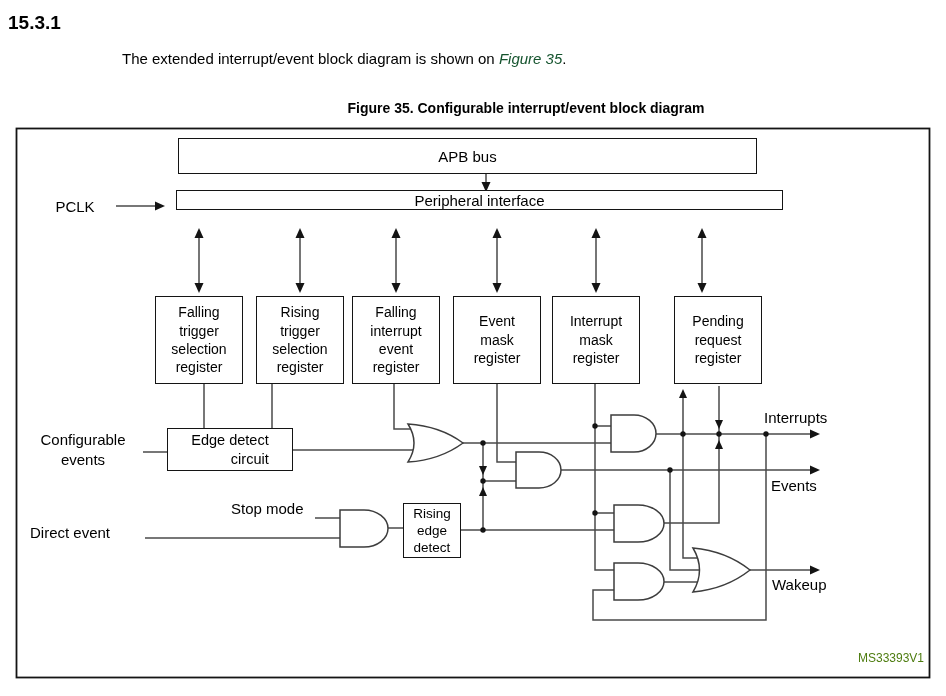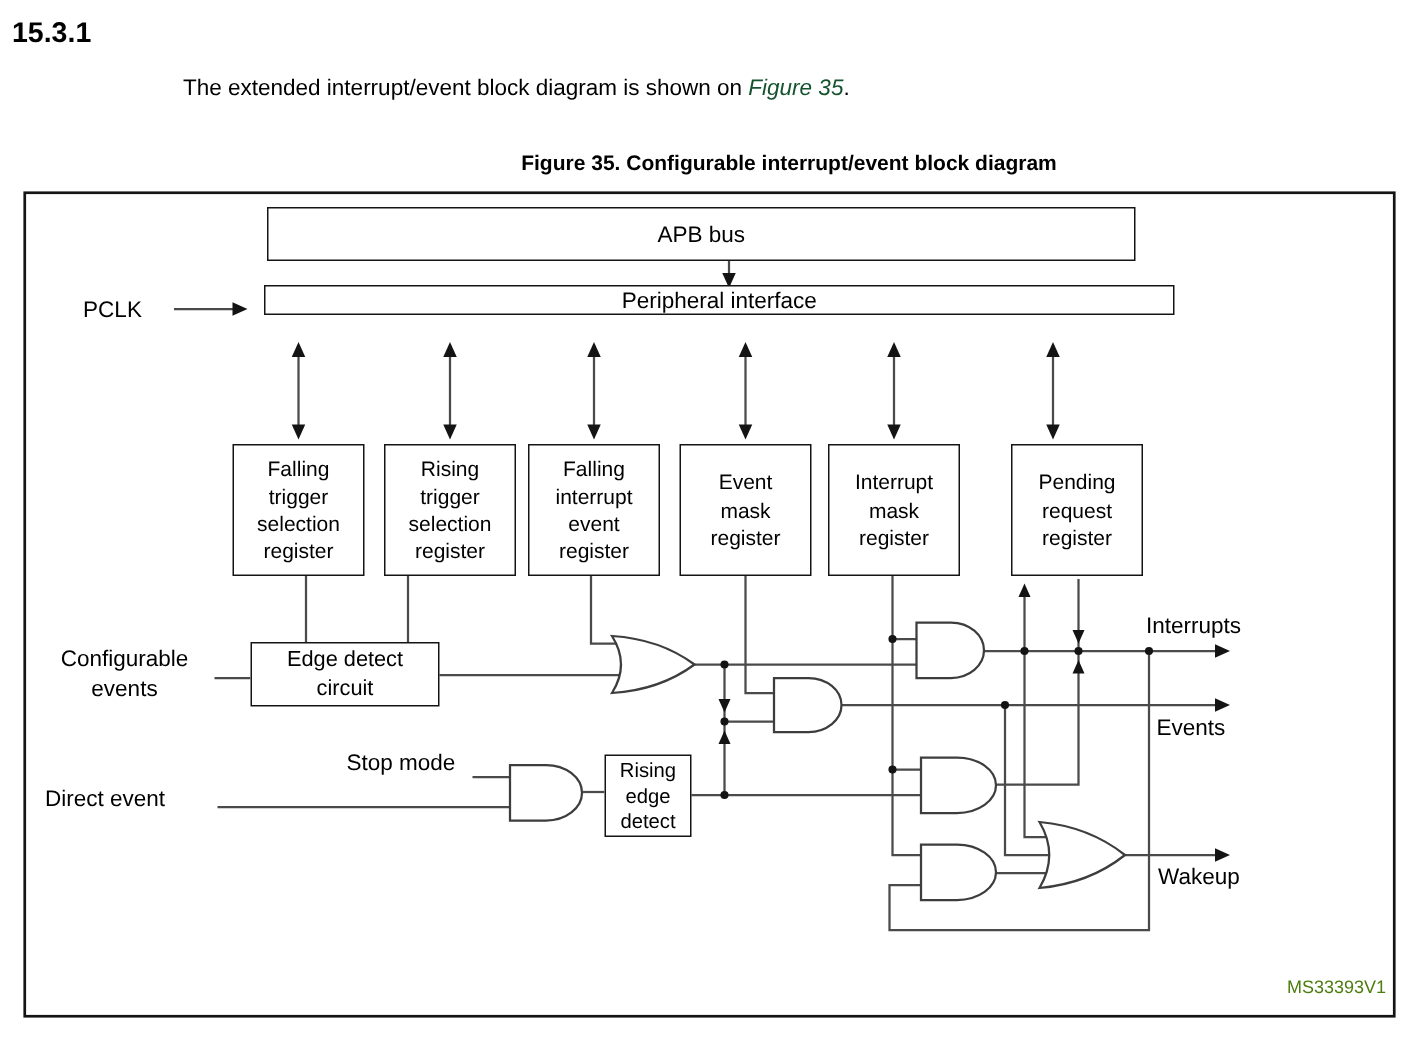--- a/index.html
+++ b/index.html
@@ -129,21 +129,21 @@
   <div class="box reg" style="left:453px;">Event
 mask
 register</div>
   <div class="box reg" style="left:552px;">Interrupt
 mask
 register</div>
   <div class="box reg" style="left:658px;margin-left:16px;">Pending
 request
 register</div>
 
-  <div class="box" style="left:167px;top:428px;width:126px;height:43px;font-size:14.5px;line-height:1.3;">Edge detect
+  <div class="box" style="left:167px;top:428px;width:126px;height:43px;font-size:14.5px;line-height:1.3;text-align:right;">Edge detect
 circuit</div>
   <div class="box" style="left:403px;top:503px;width:58px;height:55px;font-size:13.5px;line-height:1.28;">Rising
 edge
 detect</div>
 
   <div class="lbl" style="left:48px;top:198px;width:54px;text-align:center;">PCLK</div>
   <div class="lbl" style="left:22px;top:430px;width:122px;text-align:center;line-height:1.35;">Configurable
 events</div>
   <div class="lbl" style="left:30px;top:524px;">Direct event</div>
   <div class="lbl" style="left:231px;top:500px;">Stop mode</div>

